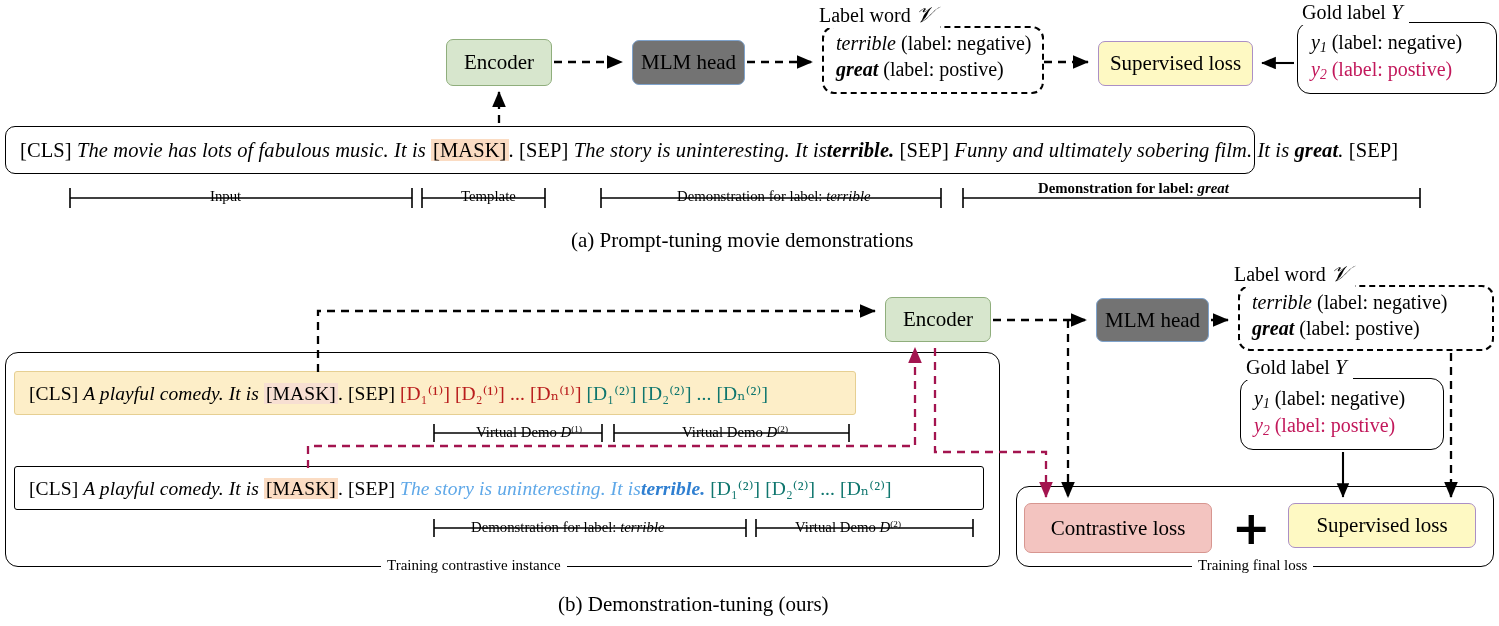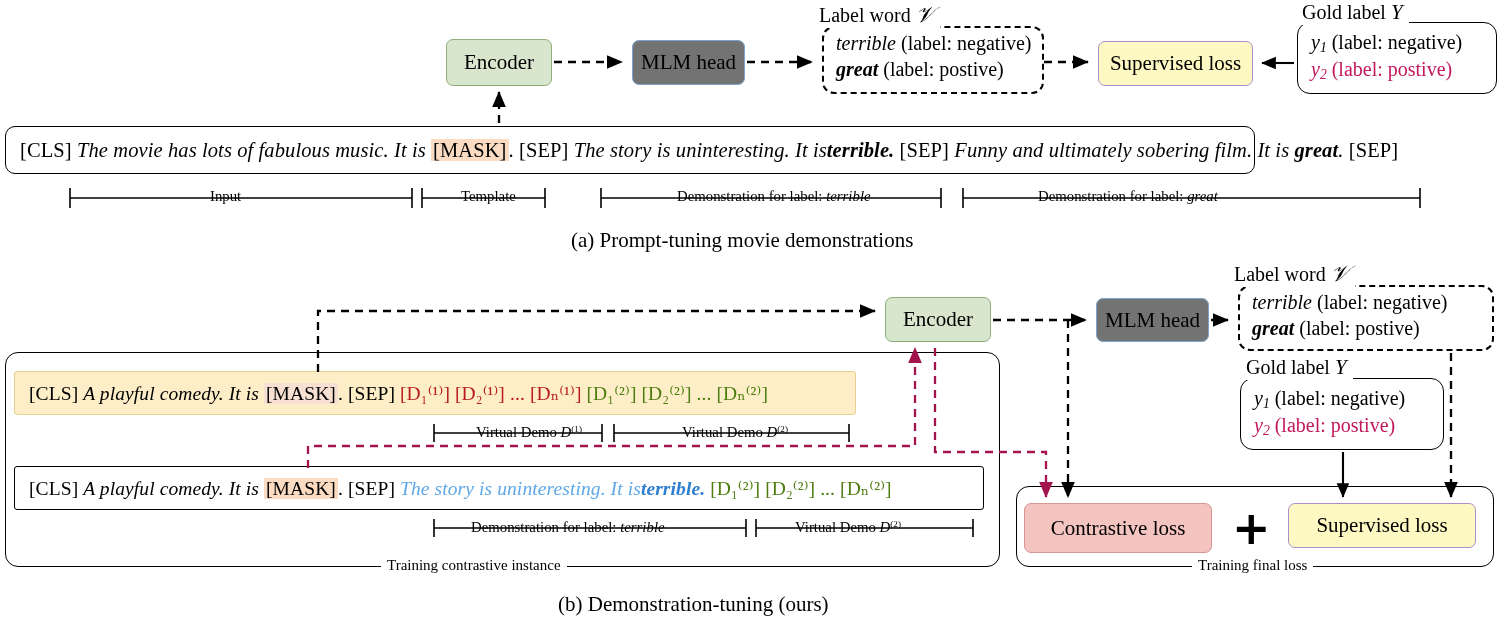--- a/index.html
+++ b/index.html
@@ -19,21 +19,21 @@
   .sentbox{position:absolute;border:1.4px solid #000;border-radius:10px;box-sizing:border-box;
            display:flex;align-items:center;}
   .sent{font-size:20.5px;white-space:nowrap;padding-left:14px;letter-spacing:.1px;}
   .it{font-style:italic;}
   .bit{font-style:italic;font-weight:bold;}
   .mask{background:#fbdcc3;padding:0 2px;}
   .mask2{background:#f7dfd2;padding:0 2px;}
   .blue{color:#5fa8e8;}
   .bluet{color:#2f7fd1;font-weight:bold;font-style:italic;}
   .dblue{color:#b91c1c;}
-  .purp{color:#4d7c0f;}
+  .purp{color:#0f766e;}
   .crim{color:#c2185b;}
   .lblword{font-size:20px;line-height:1.28;white-space:nowrap;}
   .cap{position:absolute;font-size:21px;white-space:nowrap;}
   .tinyl{position:absolute;font-size:14.8px;white-space:nowrap;background:#fff;padding:0 5px;}
   .tinyl2{position:absolute;font-size:15px;white-space:nowrap;background:#fff;padding:0 6px;}
   .ylw{background:#fdeec8;border:1px solid #e6cf92;}
   svg{position:absolute;left:0;top:0;overflow:visible;pointer-events:none;}
   .plus{position:absolute;font-family:"DejaVu Sans",sans-serif;font-weight:bold;font-size:46px;line-height:1;}
   .sub{font-size:.68em;vertical-align:-.25em;}
   .sup2{font-size:.62em;vertical-align:.5em;}
@@ -104,21 +104,21 @@
 <div class="tinyl" style="left:205px;top:188px;">
   <span>Input</span>
 </div>
 <div class="tinyl" style="left:456px;top:188px;">
   <span>Template</span>
 </div>
 <div class="tinyl" style="left:672px;top:188px;">
   <span>Demonstration for label:</span>
   <span class="it">terrible</span>
 </div>
-<div class="tinyl" style="left:1033px;top:188px;">
+<div class="tinyl" style="left:1033px;top:180px;font-weight:bold;">
   <span>Demonstration for label:</span>
   <span class="it">great</span>
 </div>
 
 <div class="cap" style="left:571px;top:228px;">(a) Prompt-tuning movie demonstrations</div>
 
 <div class="nodebox enc" style="left:885px;top:297px;width:106px;height:45px;">
   <span>Encoder</span>
 </div>
 

